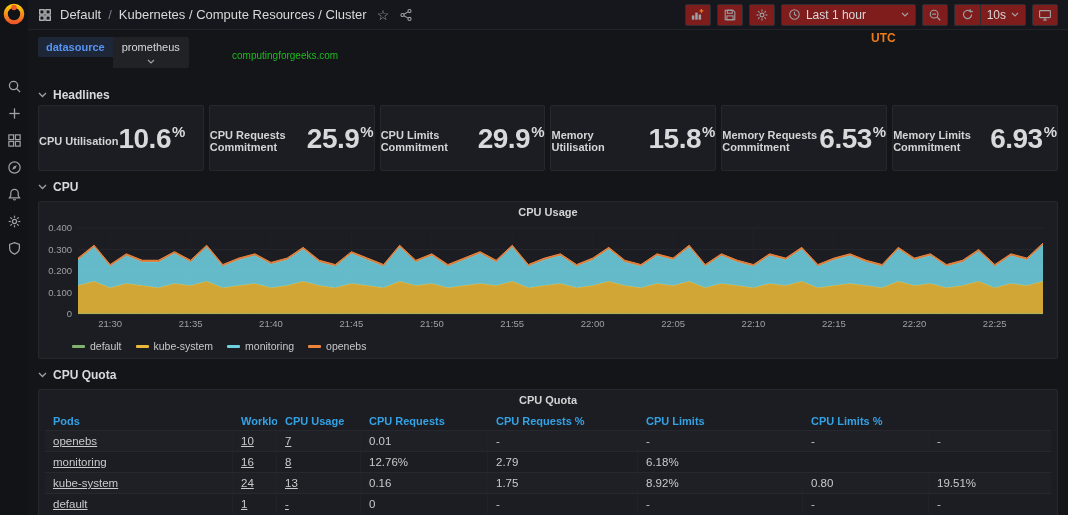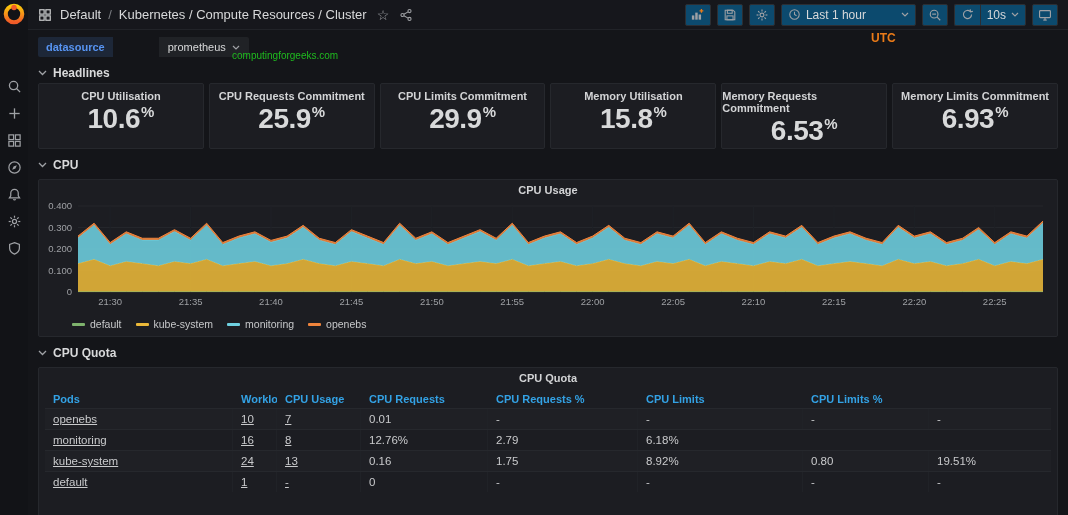--- a/index.html
+++ b/index.html
@@ -24,55 +24,55 @@
     height:30px; display:flex; align-items:center; padding:0 10px 0 8px;
     background:#16171c; border-bottom:1px solid #212328;
   }
   .crumb-wrap { display:flex; align-items:center; gap:7px; }
   .crumb { color:#d8d9da; font-size:13px; font-weight:500; cursor:pointer; }
   .crumb-sep { color:#7b7d82; font-size:13px; }
   .nav-ico { margin:0 2px; display:flex; align-items:center; cursor:pointer; }
   .toolbar { margin-left:auto; display:flex; align-items:center; gap:6px; }
   .tool-btn {
     height:22px; display:flex; align-items:center; gap:5px;
-    background:#0c4a6e; border:1px solid #2c2e33; border-radius:2px;
+    background:#7f1d1d; border:1px solid #2c2e33; border-radius:2px;
     padding:0 6px; cursor:pointer; color:#c7c8ca; font-size:12px;
   }
   .tool-btn.icon-only { width:26px; justify-content:center; padding:0; }
   .tz { color:#eb7b18; font-size:12px; font-weight:700;margin-top:46px; }
   .tlabel { color:#d8d9da; font-size:12px; }
   .group { display:flex; }
   .group .tool-btn:first-child { border-radius:2px 0 0 2px; border-right:none; }
   .group .tool-btn:last-child  { border-radius:0 2px 2px 0; }
   
-  .submenu { display:flex; align-items:flex-start; padding:7px 10px 4px 10px;gap:46px; }
+  .submenu { display:flex; align-items:flex-start; padding:7px 10px 4px 10px; }
   .ds-label {
     background:#1d2738; color:#5794f2; font-size:11px; font-weight:600;
     padding:4px 8px; border-radius:2px 0 0 2px; cursor:default;
   }
   .ds-value {
     background:#202226; color:#d8d9da; font-size:11px; padding:4px 9px;
-    border-radius:0 2px 2px 0; display:flex; align-items:center; gap:6px; cursor:pointer;
+    border-radius:0 2px 2px 0; display:flex; align-items:center; gap:6px; cursor:pointer;flex-direction:column;
   }
   .watermark {
     position:absolute; left:204px; top:50px; color:#1fba1f; font-size:10px;
     font-weight:500; z-index:4;
   }
   
   .content { padding:0 10px; }
   .section-header {
-    display:flex; align-items:center; gap:6px; height:21px; margin-top:1px;
+    display:flex; align-items:center; gap:6px; height:21px; margin-top:12px;
     color:#d8d9da; font-size:12px; font-weight:700; cursor:pointer;
   }
   .panel {
     background:#1c1d22; border:1px solid #26282d; border-radius:2px;
   }
   
   .stats-row { display:grid; grid-template-columns:repeat(6,1fr); gap:5px; height:66px; }
-  .stat-panel { display:flex; flex-direction:column; align-items:center; }
+  .stat-panel { display:flex; flex-direction:row; align-items:center; }
   .stat-title { margin-top:6px; font-size:11px; font-weight:700; color:#d3d4d6; }
   .stat-value { display:flex; align-items:flex-start; margin-top:1px; color:#d8d9da; }
   .stat-num { font-size:28px; font-weight:700; letter-spacing:-0.5px; }
   .stat-suffix { font-size:15px; font-weight:700; margin-left:1px; }
   
   .chart-panel { margin-top:4px; height:158px; padding:4px 5px 2px 5px; }
   .panel-title { text-align:center; font-size:11px; font-weight:700; color:#d3d4d6; height:16px; cursor:pointer; }
   .legend { display:flex; align-items:center; gap:14px; padding:2px 0 0 28px; }
   .legend-item { display:flex; align-items:center; gap:5px; cursor:pointer; }
   .legend-dash { width:13px; height:3px; border-radius:1px; }

